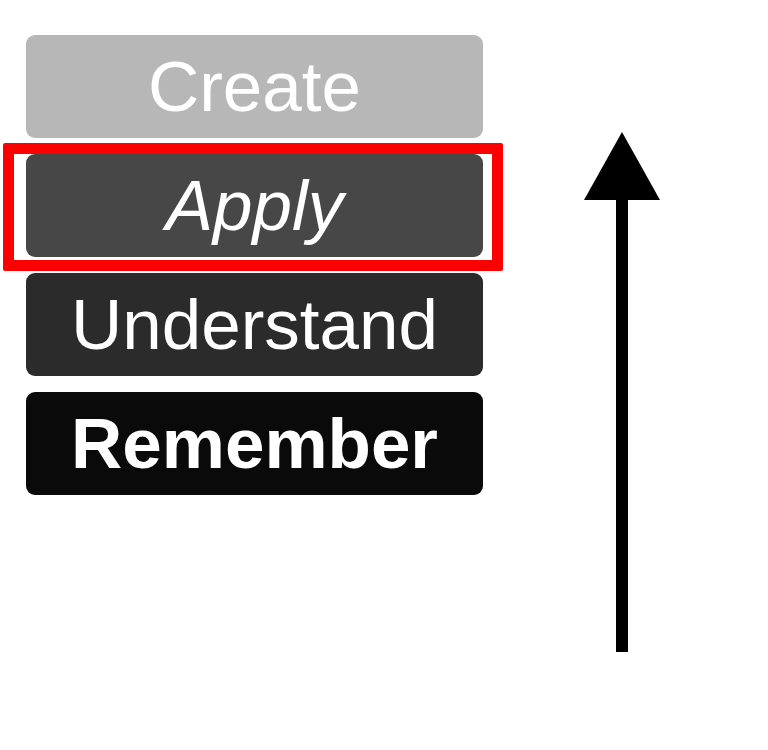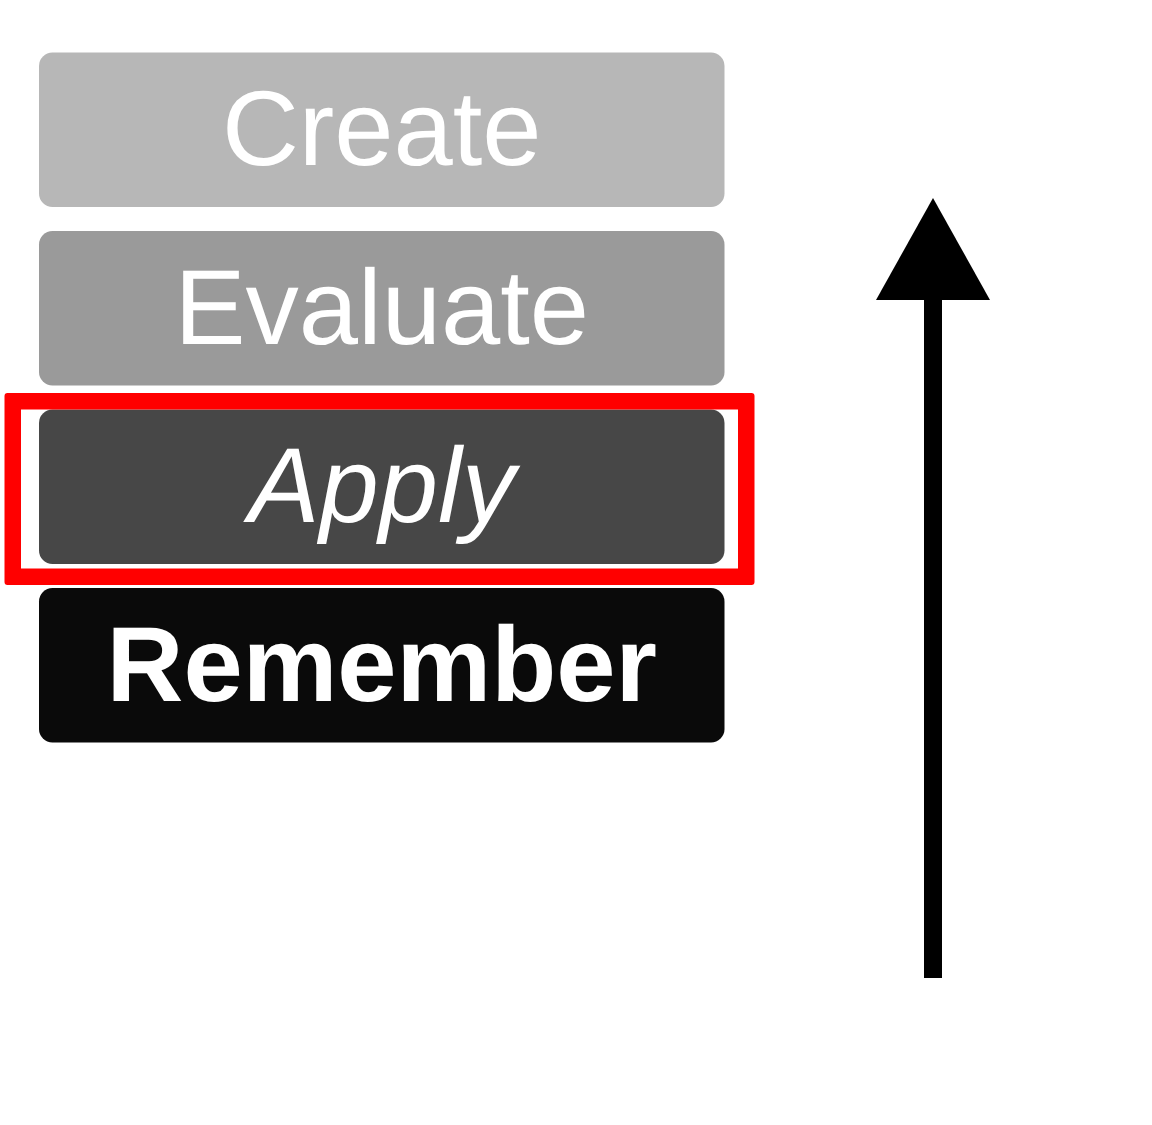--- a/index.html
+++ b/index.html
@@ -65,28 +65,28 @@
 <body>
 
 <div class="canvas">
   <div class="levels" id="levels">
       <div class="level-wrap">
         <div class="level-box" style="background: rgb(183, 183, 183);">
           <span class="level-label" style="color: rgb(255, 255, 255);">Create</span>
         </div>
       </div>
       <div class="level-wrap">
-        <div class="level-box" style="background: rgb(154, 154, 154);">
-          <span class="level-label" style="color: rgb(255, 255, 255);">Evaluate</span>
+        <div class="highlight-frame" style="border-color: rgb(255, 0, 0);"></div>
+        <div class="level-box" style="background: rgb(71, 71, 71); font-style: italic;">
+          <span class="level-label" style="color: rgb(255, 255, 255);">Apply</span>
         </div>
       </div>
       <div class="level-wrap">
-        <div class="highlight-frame" style="border-color: rgb(255, 0, 0);"></div>
-        <div class="level-box" style="background: rgb(71, 71, 71); font-style: italic;">
-          <span class="level-label" style="color: rgb(255, 255, 255);">Apply</span>
+        <div class="level-box" style="background: rgb(43, 43, 43);">
+          <span class="level-label" style="color: rgb(255, 255, 255);">Understand</span>
         </div>
       </div>
       <div class="level-wrap">
         <div class="level-box" style="background: rgb(10, 10, 10);">
           <span class="level-label" style="color: rgb(255, 255, 255); font-weight: bold;">Remember</span>
         </div>
       </div>
     </div>
   <svg class="arrow" viewBox="0 0 100 525" xmlns="http://www.w3.org/2000/svg" aria-hidden="true">
     <polygon id="arrow-head" points="50,2 12,70 88,70" fill="#000000"></polygon>

